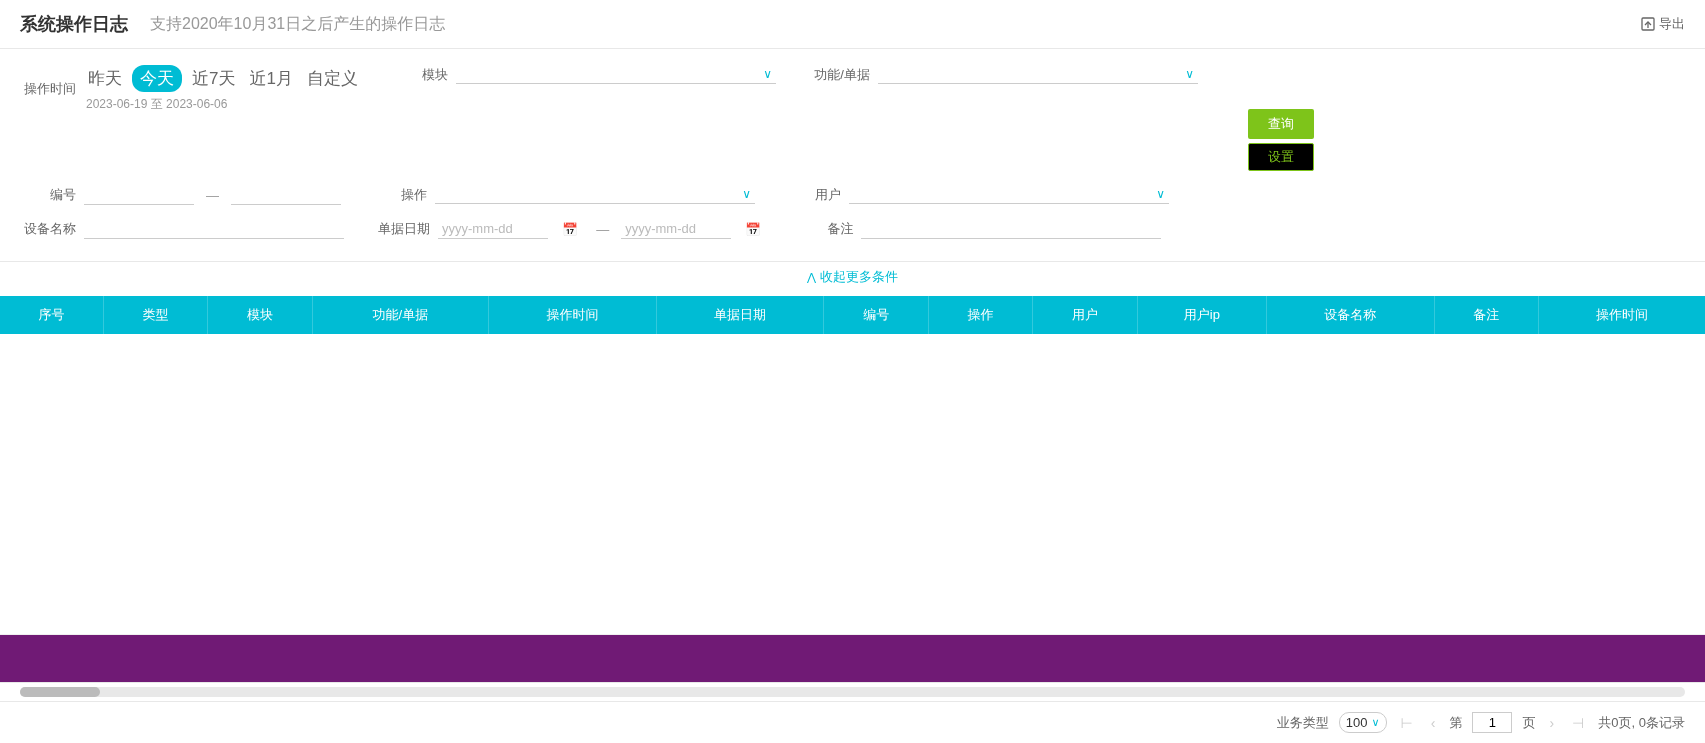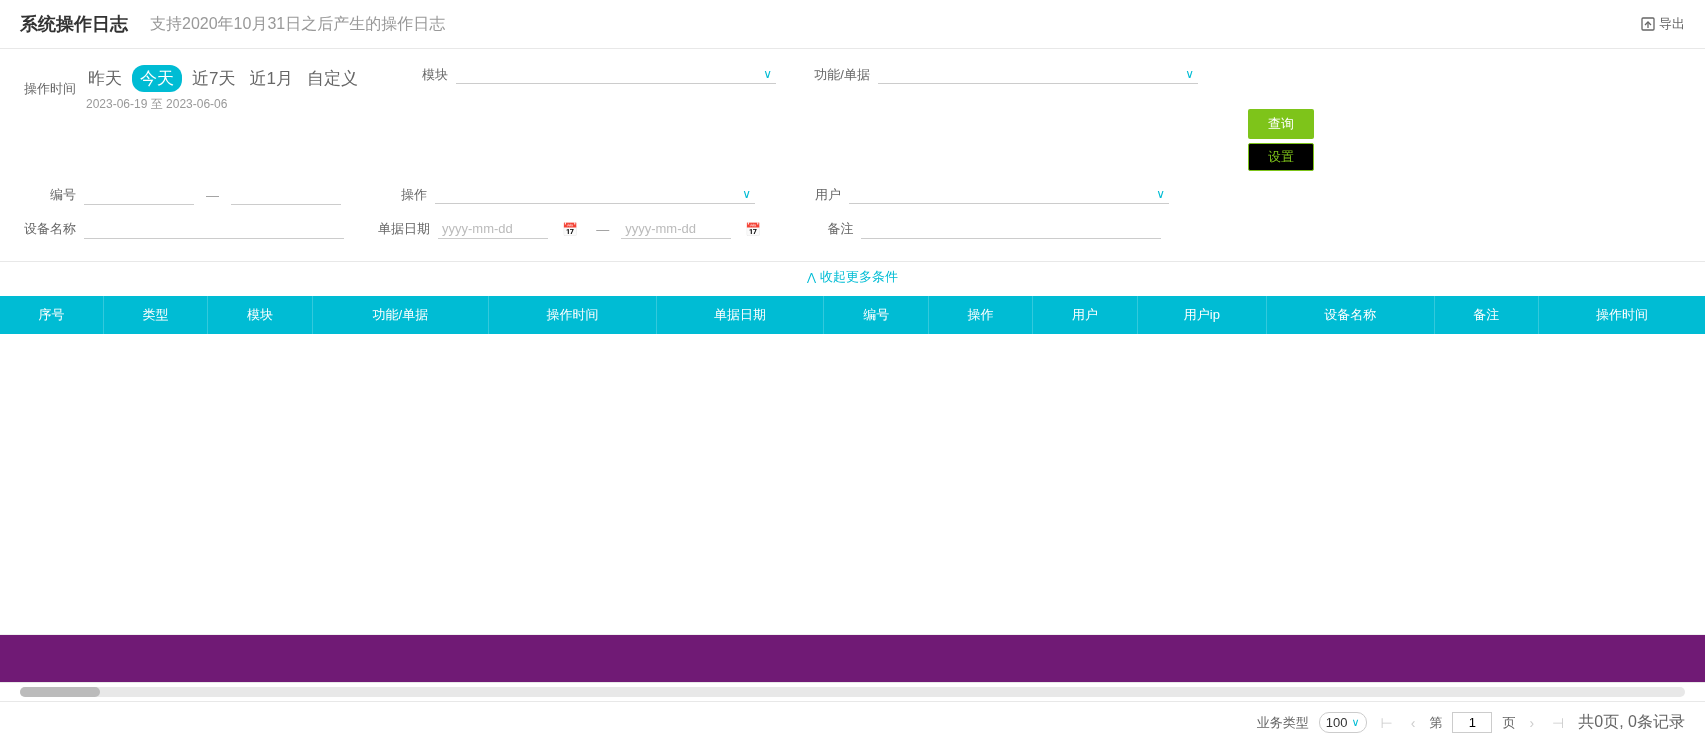--- a/index.html
+++ b/index.html
@@ -61,21 +61,21 @@
     .h-scrollbar-thumb { width: 80px; height: 10px; background: #bbb; border-radius: 5px; }
 
     
     .pagination-bar { background: #fff; padding: 10px 20px; display: flex; align-items: center; justify-content: flex-end; gap: 10px; border-top: 1px solid #e8e8e8; }
     .page-size-label { color: #666; font-size: 13px; }
     .page-size-select { display: flex; align-items: center; border: 1px solid #ccc; border-radius: 10px; padding: 2px 6px; cursor: pointer; gap: 4px; background: #fff; }
     .page-nav-btn { background: none; border: none; cursor: pointer; color: #666; font-size: 14px; padding: 2px 4px; }
     .page-nav-btn:disabled { color: #ccc; cursor: not-allowed; }
     .page-number-label { color: #666; font-size: 13px; }
     .page-number-input { border: 1px solid #ccc; width: 40px; text-align: center; padding: 2px; font-size: 13px; }
-    .page-total { color: #666; font-size: 16px; }
+    .page-total { color: #666; font-size: 13px; }
 
     .filter-section { background: #fff; margin-bottom: 0; }
   </style>
 </head>
 <body>
 
 <div class="page-container">
 
   <div class="page-header">
     <div style="display:flex;align-items:center;gap:10px;">

